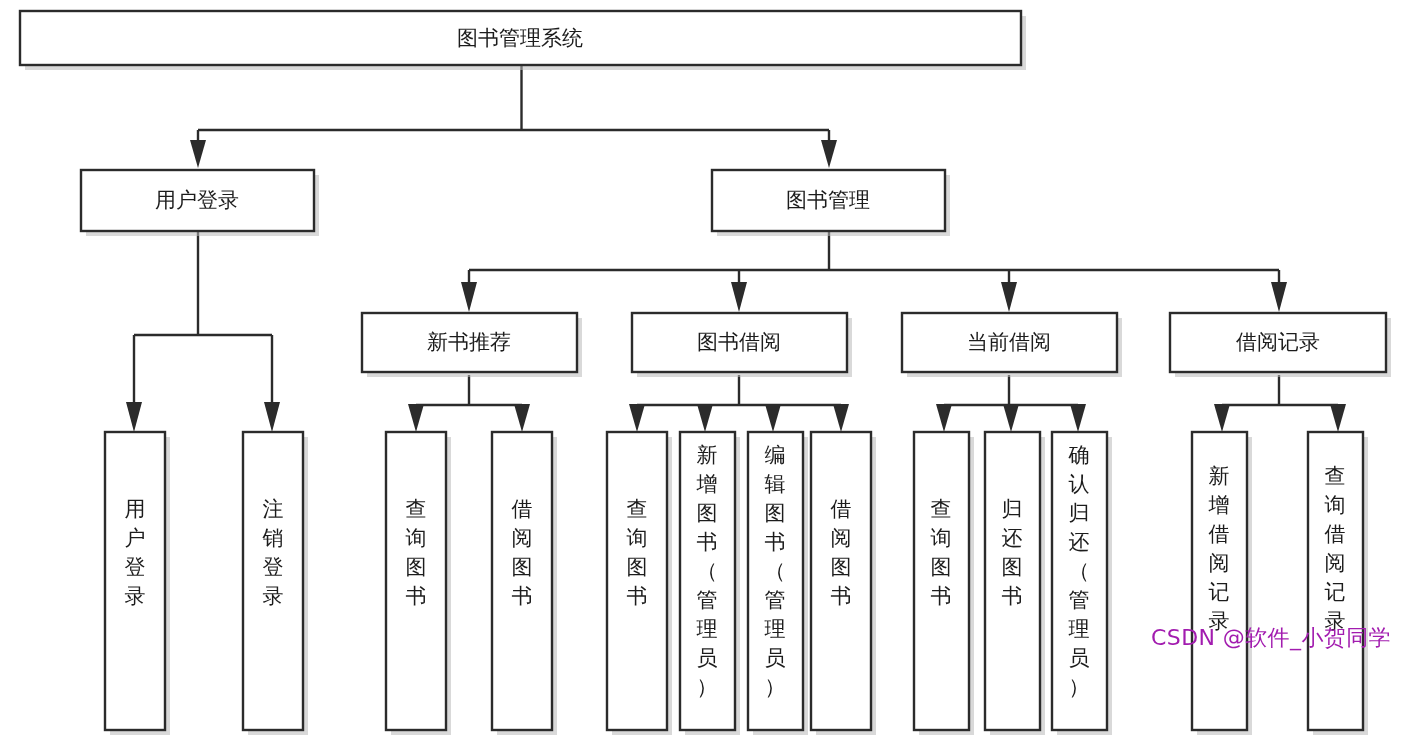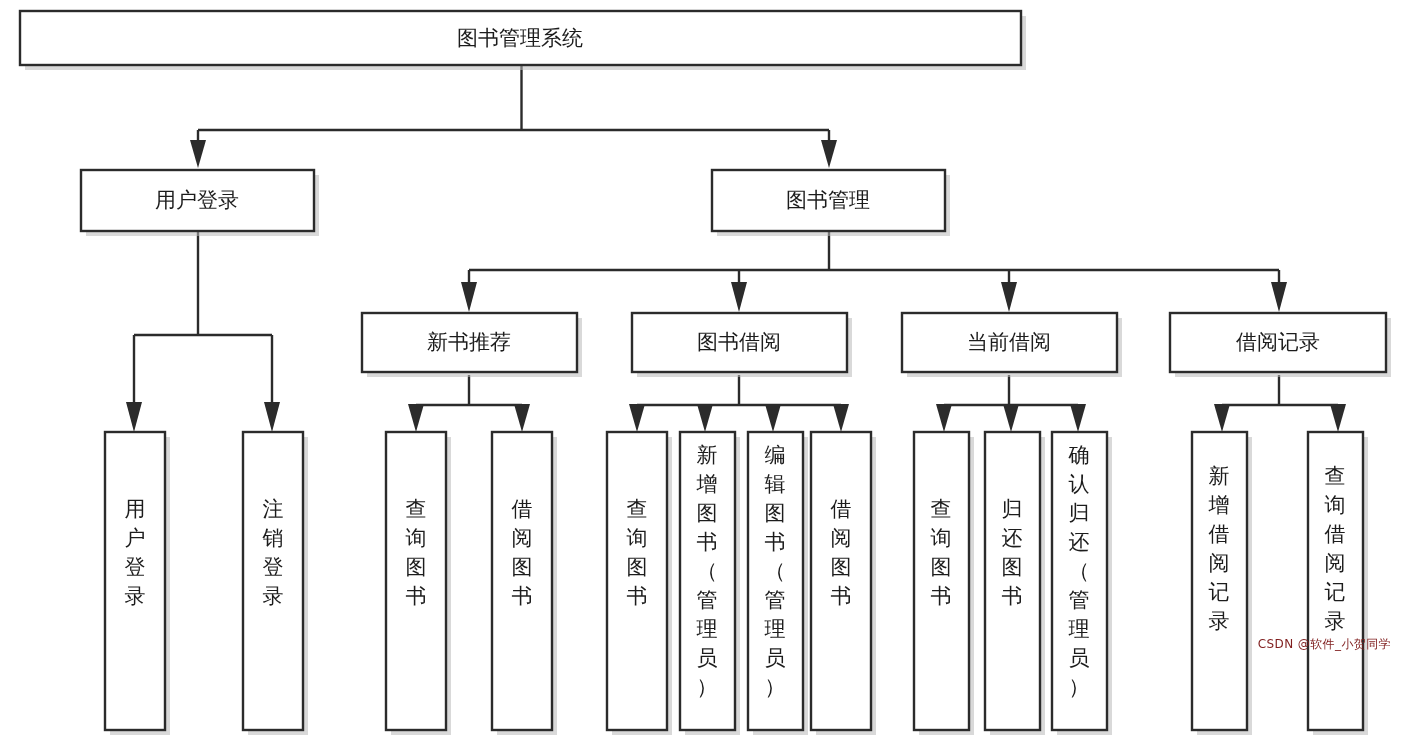--- a/index.html
+++ b/index.html
@@ -58,22 +58,22 @@
     fill: #1c1c1c;
     font-family: "DejaVu Sans", "Liberation Sans", sans-serif;
     font-size: 21px;
     text-anchor: middle;
   }
   .watermark {
     position: absolute;
     right: 14px;
     bottom: 6px;
     font-family: "DejaVu Sans", "Liberation Sans", sans-serif;
-    font-size: 12px;
-    color: #7f1d1d;
+    font-size: 22px;
+    color: #a21caf;
     letter-spacing: 0.4px;
     white-space: nowrap;
     pointer-events: none;
   }
 </style>
 </head>
 <body>
 
 <div id="diagram-root">
 

